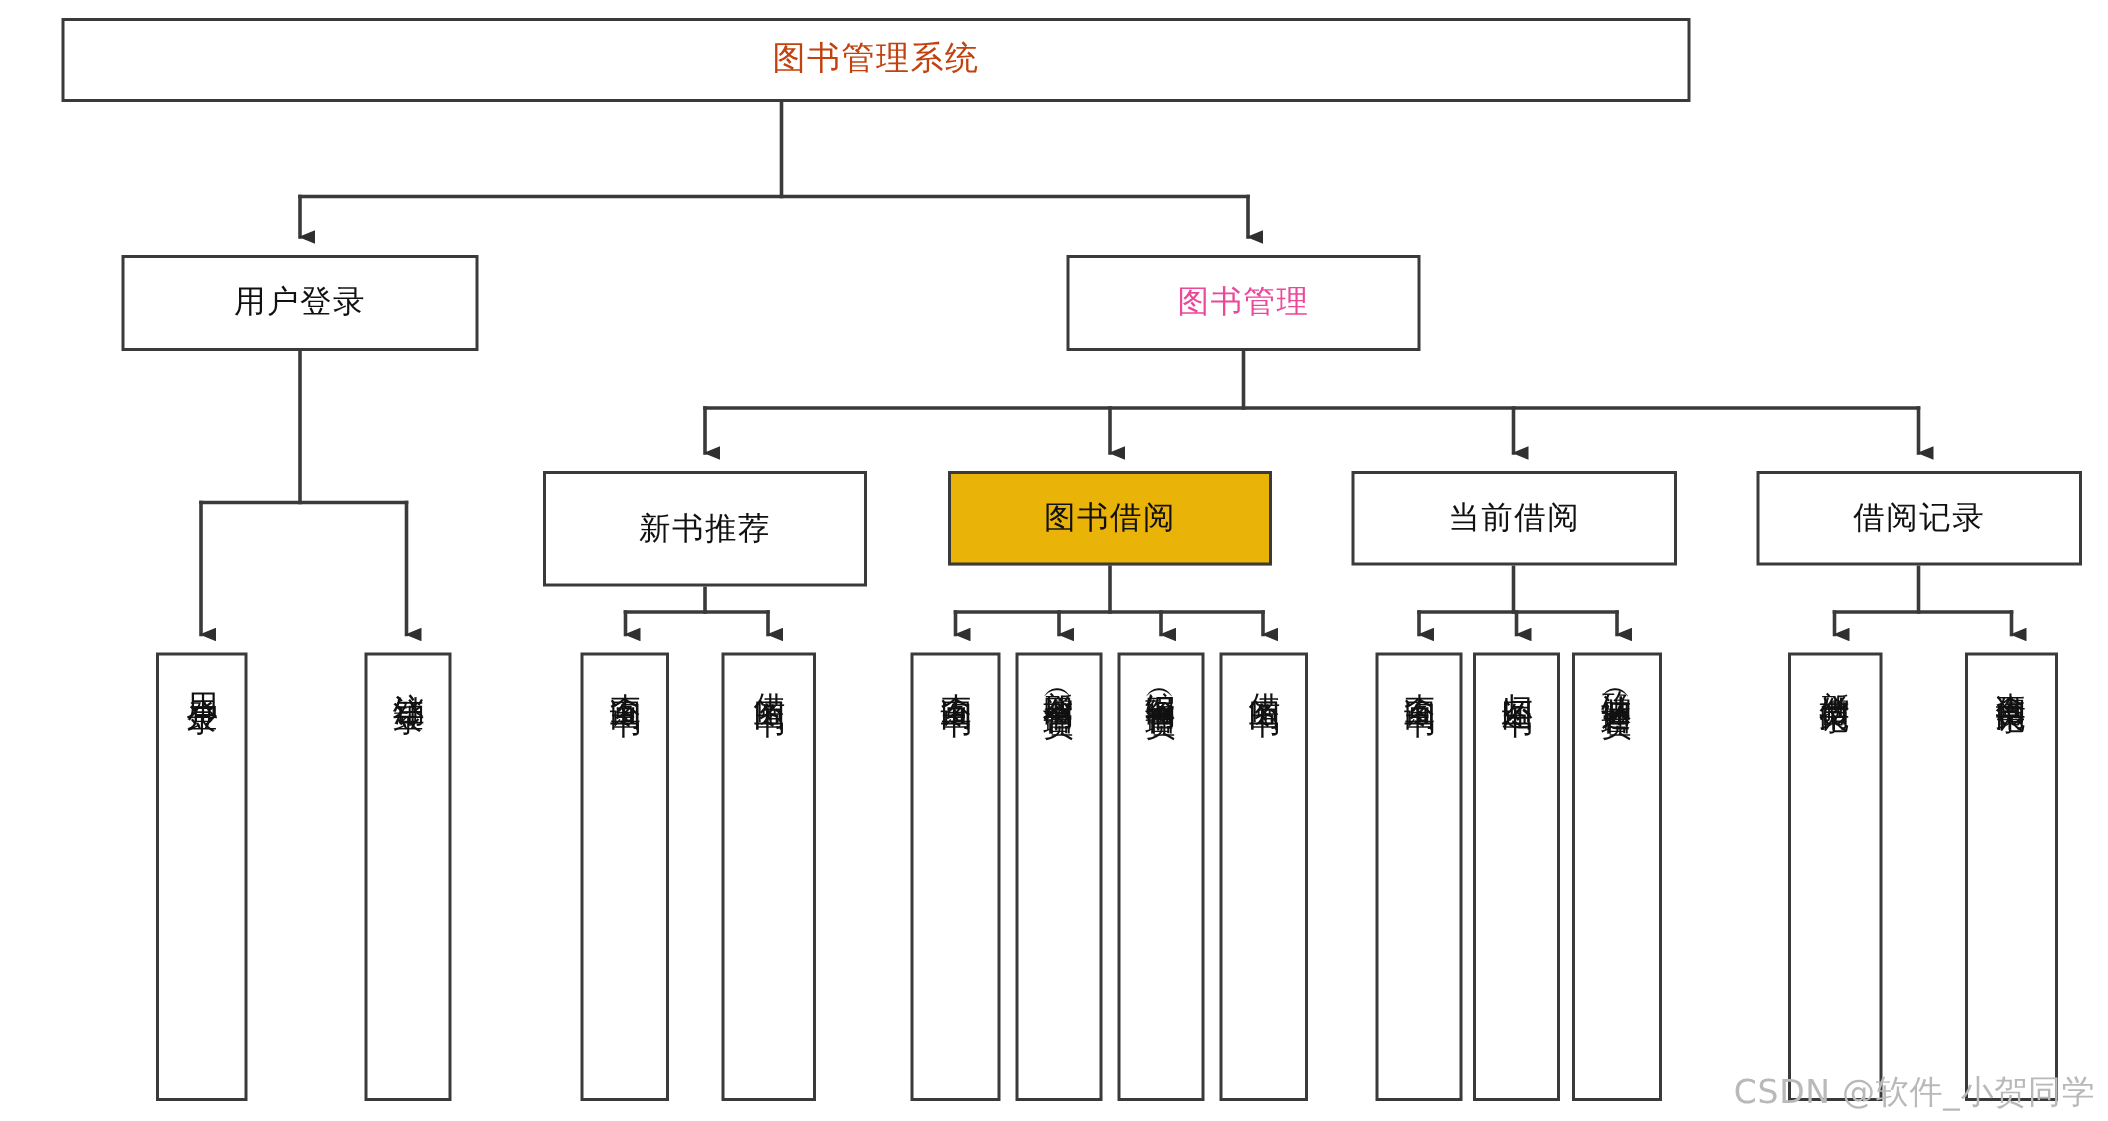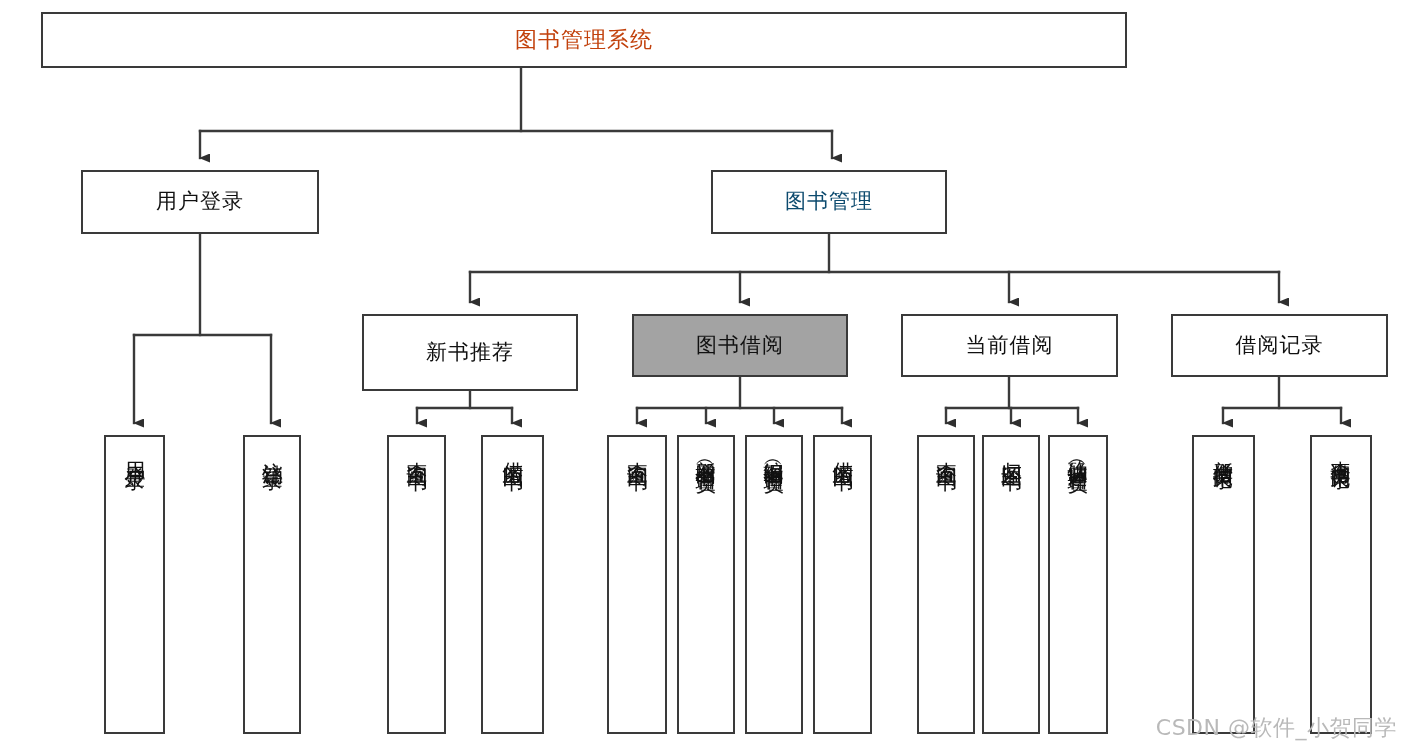--- a/index.html
+++ b/index.html
@@ -129,28 +129,28 @@
     </g>
   </svg>
 
   <div class="node horiz root" style="left: 20px; top: 12px; width: 1086px; height: 56px; border-color: rgb(58, 58, 58); background: rgb(255, 255, 255); color: #c2410c; margin-left: 21px;">
     <span class="lbl">图书管理系统</span>
   </div>
 
   <div class="node horiz" style="left: 81px; top: 170px; width: 238px; height: 64px; border-color: rgb(58, 58, 58); background: rgb(255, 255, 255); color: rgb(17, 17, 17);">
     <span class="lbl">用户登录</span>
   </div>
-  <div class="node horiz" style="left: 711px; top: 170px; width: 236px; height: 64px; border-color: rgb(58, 58, 58); background: rgb(255, 255, 255); color: #0c4a6e;">
+  <div class="node horiz" style="left: 711px; top: 170px; width: 236px; height: 64px; border-color: rgb(58, 58, 58); background: rgb(255, 255, 255); color: #ec4899;">
     <span class="lbl">图书管理</span>
   </div>
 
   <div class="node horiz" style="left: 362px; top: 314px; width: 216px; height: 77px; border-color: rgb(58, 58, 58); background: rgb(255, 255, 255); color: rgb(17, 17, 17);">
     <span class="lbl">新书推荐</span>
   </div>
-  <div class="node horiz" style="left: 632px; top: 314px; width: 216px; height: 63px; border-color: rgb(58, 58, 58); background: #a3a3a3; color: rgb(17, 17, 17);">
+  <div class="node horiz" style="left: 632px; top: 314px; width: 216px; height: 63px; border-color: rgb(58, 58, 58); background: #eab308; color: rgb(17, 17, 17);">
     <span class="lbl">图书借阅</span>
   </div>
   <div class="node horiz" style="left: 1171px; top: 314px; width: 217px; height: 63px; border-color: rgb(58, 58, 58); background: rgb(255, 255, 255); color: rgb(17, 17, 17);">
     <span class="lbl">借阅记录</span>
   </div>
   <div class="node horiz" style="left: 901px; top: 314px; width: 217px; height: 63px; border-color: rgb(58, 58, 58); background: rgb(255, 255, 255); color: rgb(17, 17, 17);">
     <span class="lbl">当前借阅</span>
   </div>
 
   <div class="node vert mid" style="left: 104px; top: 435px; width: 61px; height: 299px; border-color: rgb(58, 58, 58); background: rgb(255, 255, 255); color: rgb(17, 17, 17);">

